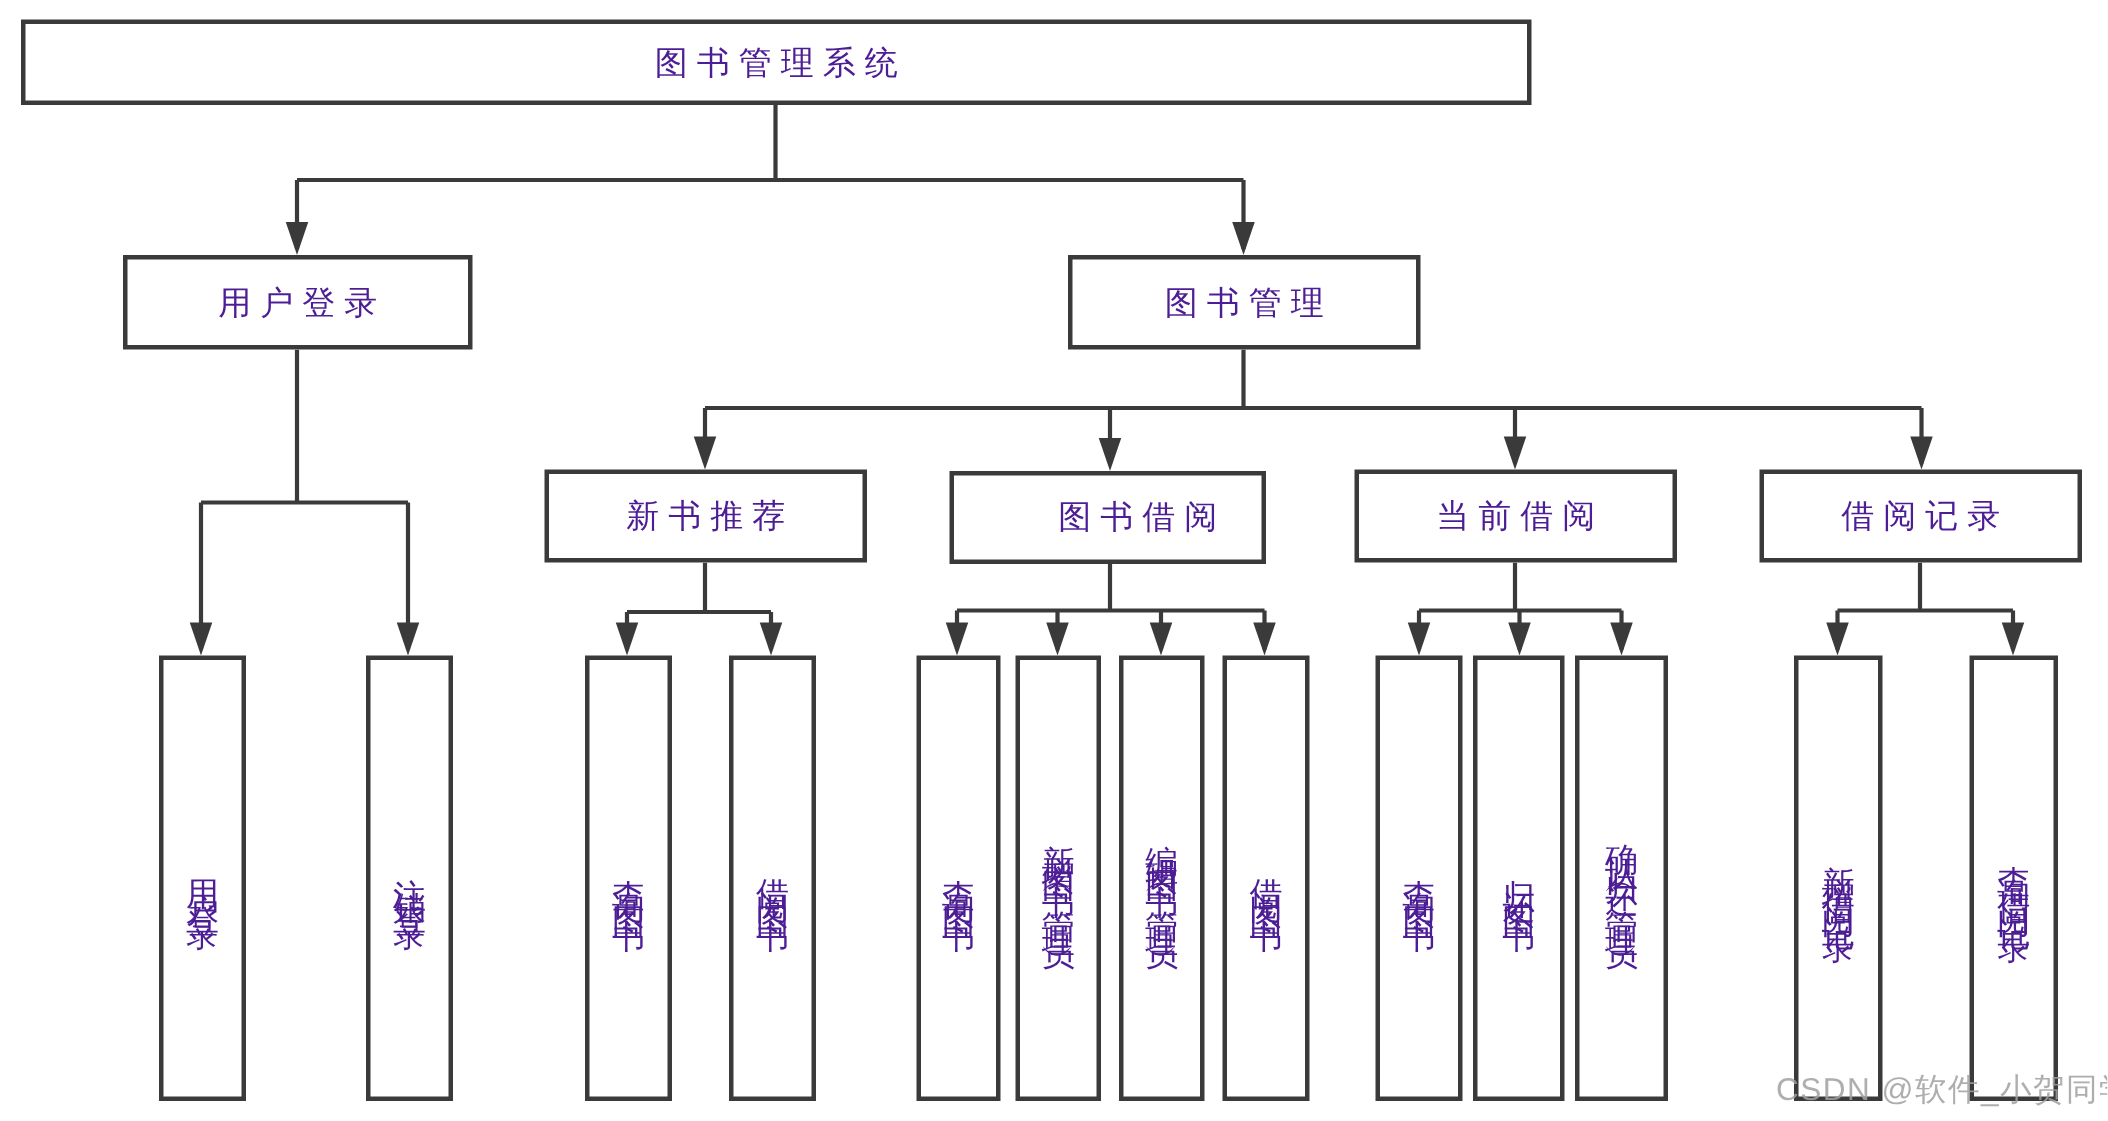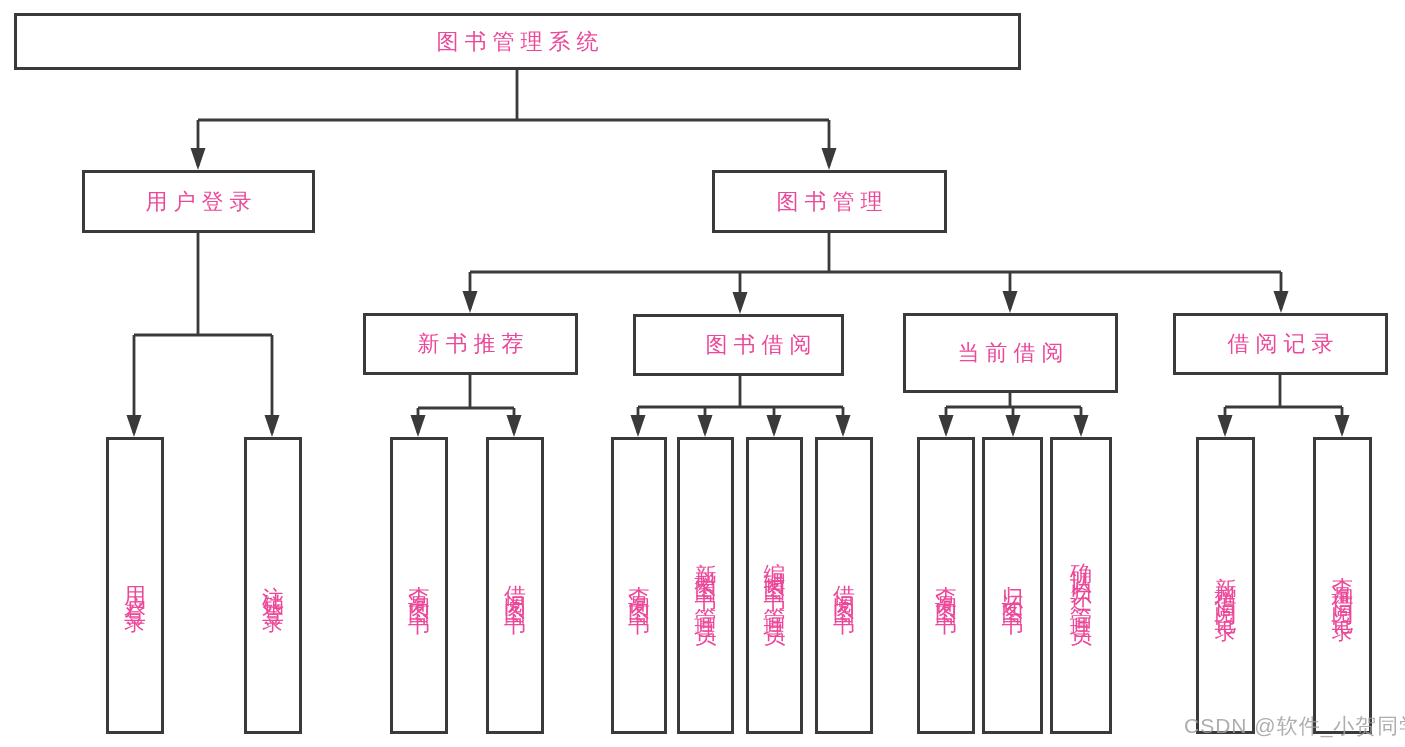--- a/index.html
+++ b/index.html
@@ -17,21 +17,21 @@
     width: 1405px; height: 747px;
   }
   .node {
     position: absolute;
     background: #ffffff;
     border: 3px solid #3a3a3a;
     box-sizing: border-box;
     display: flex;
     align-items: center;
     justify-content: center;
-    color: #ec4899;
+    color: #4c1d95;
     font-size: 22px;
   }
   .h-node { letter-spacing: 6px; text-indent: 6px; white-space: nowrap; }
   .v-node span {
     writing-mode: vertical-rl;
     text-orientation: mixed;
     letter-spacing: 9px;
     line-height: 1;
     white-space: nowrap;
   }
@@ -91,21 +91,21 @@
       </g>
   </svg>
 
   <div class="node h-node" style="left:14px; top:13px; width:1007px; height:57px;">图书管理系统</div>
 
   <div class="node h-node" style="left:82px; top:170px; width:233px; height:63px;">用户登录</div>
   <div class="node h-node" style="left:363px; top:313px; width:215px; height:62px;">新书推荐</div>
 
   <div class="node h-node" style="left:712px; top:170px; width:235px; height:63px;">图书管理</div>
   <div class="node h-node" style="left:633px; top:314px; width:211px; height:62px;padding-left:40px;">图书借阅</div>
-  <div class="node h-node" style="left:903px; top:313px; width:215px; height:80px;">当前借阅</div>
+  <div class="node h-node" style="left:903px; top:313px; width:215px; height:62px;">当前借阅</div>
   <div class="node h-node" style="left:1173px; top:313px; width:215px; height:62px;">借阅记录</div>
 
   <div class="node v-node" style="left:106px; top:437px; width:58px; height:297px;">
     <span>用户登录</span>
     </div>
   <div class="node v-node" style="left:244px; top:437px; width:58px; height:297px;">
     <span>注销登录</span>
     </div>
 
   <div class="node v-node" style="left:390px; top:437px; width:58px; height:297px;">

